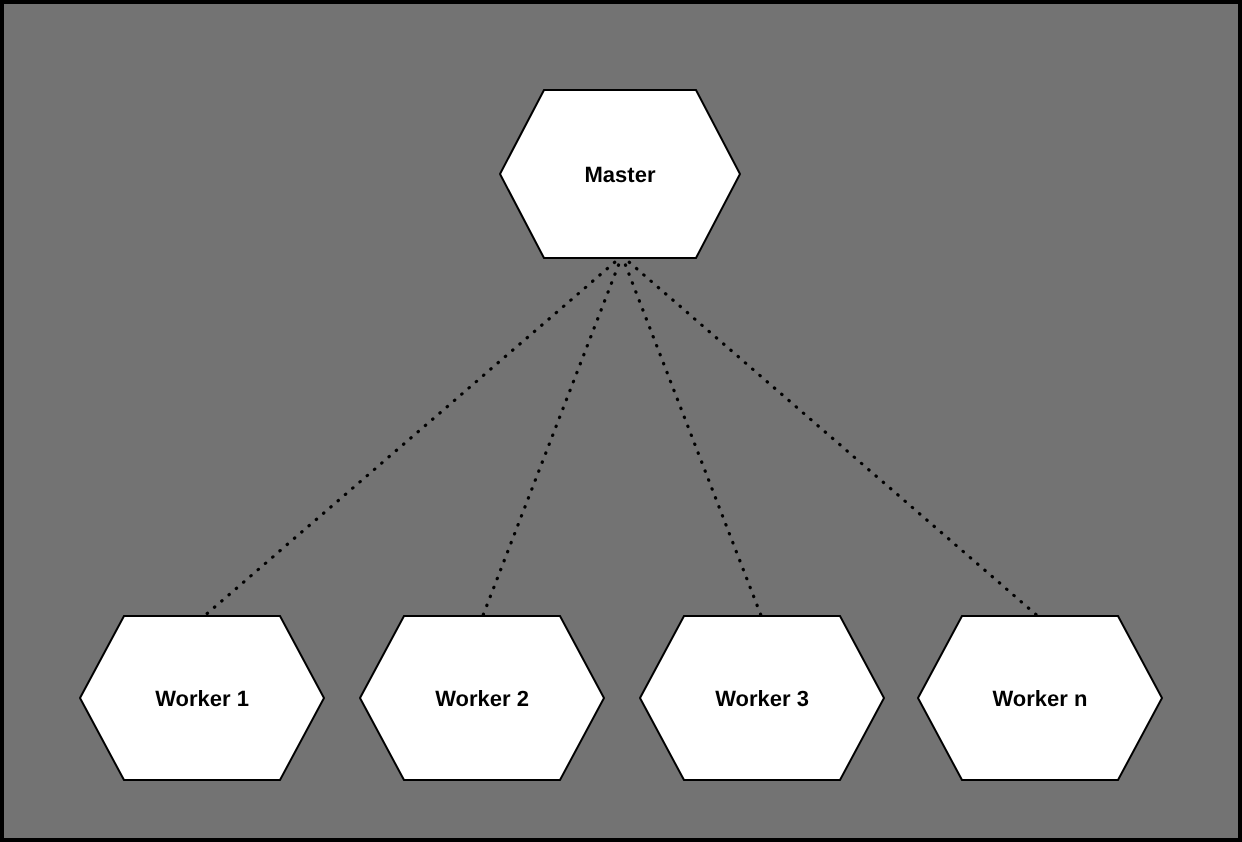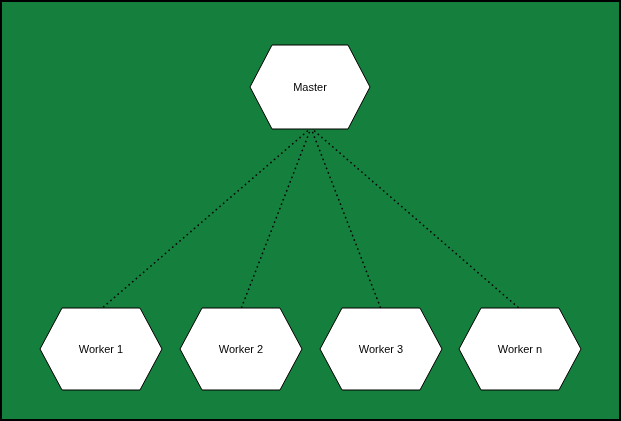--- a/index.html
+++ b/index.html
@@ -11,22 +11,23 @@
   body {
     width: 621px;
     height: 421px;
     overflow: hidden;
     font-family: "Liberation Sans", sans-serif;
   }
   #diagram-root {
     position: relative;
     width: 621px;
     height: 421px;
-    background: #15803d;
+    background: #737373;
     box-sizing: border-box;
+    font-weight: bold;
   }
   #diagram-svg {
     position: absolute;
     left: 0;
     top: 0;
     width: 621px;
     height: 421px;
     display: block;
   }
   .node-label {

